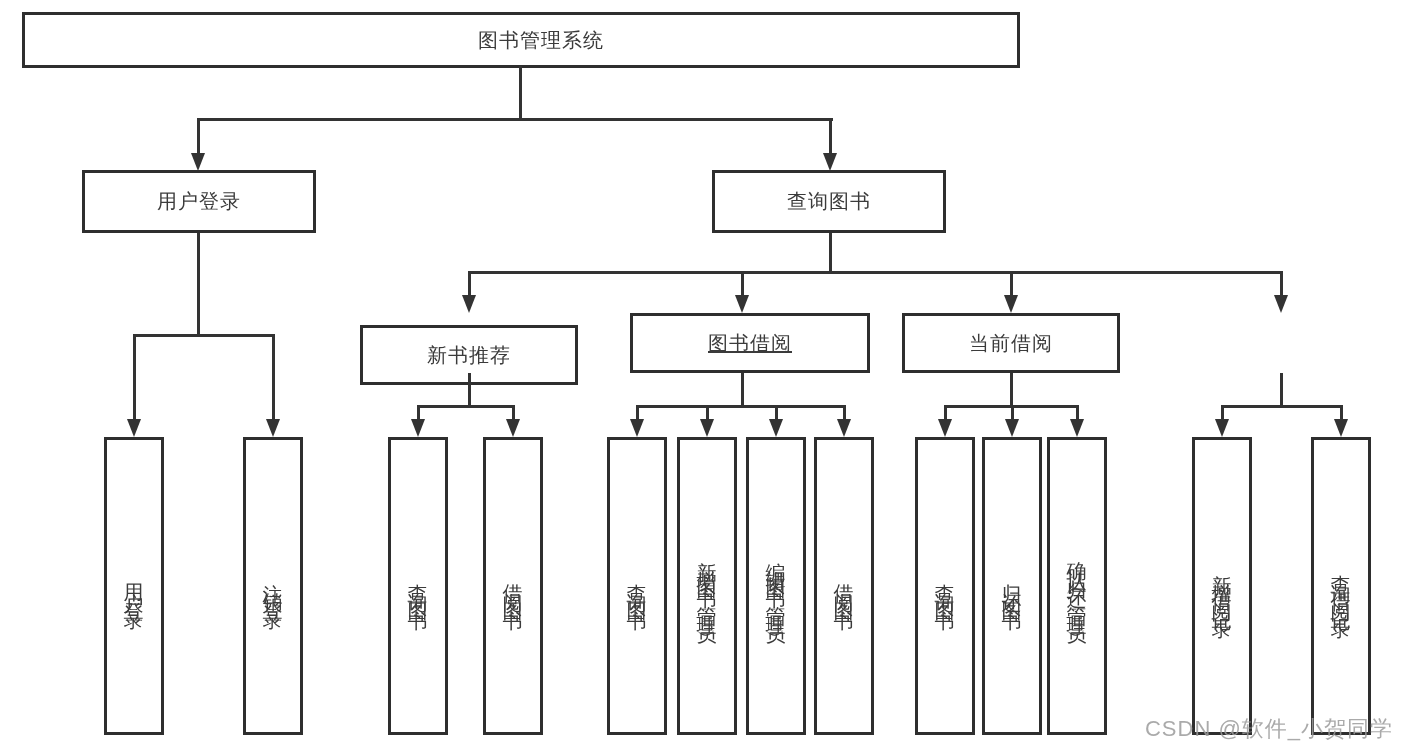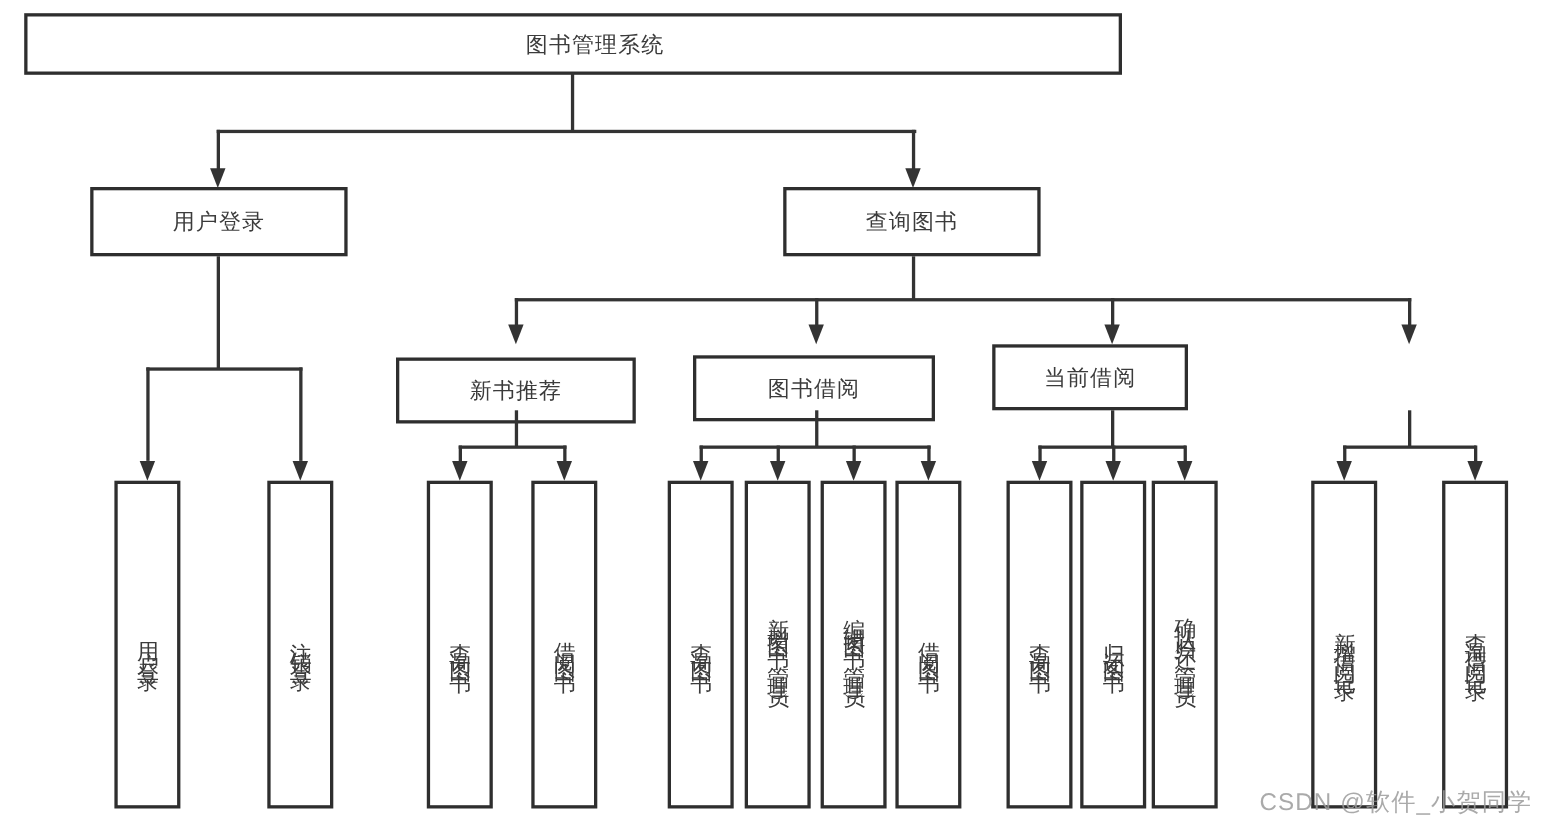--- a/index.html
+++ b/index.html
@@ -76,22 +76,22 @@
   <div class="v" style="left:468px;top:271px;height:26px;"></div>
   <div class="a" style="left:462px;top:295px;"></div>
   <div class="v" style="left:741px;top:271px;height:26px;"></div>
   <div class="a" style="left:735px;top:295px;"></div>
   <div class="v" style="left:1010px;top:271px;height:26px;"></div>
   <div class="a" style="left:1004px;top:295px;"></div>
   <div class="v" style="left:1280px;top:271px;height:26px;"></div>
   <div class="a" style="left:1274px;top:295px;"></div>
 
   <div class="box hbox" style="left:360px;top:325px;width:218px;height:60px;">新书推荐</div>
-  <div class="box hbox" style="left:630px;top:323px;width:220px;height:60px;">图书借阅</div>
-  <div class="box hbox" style="left:902px;top:313px;width:178px;height:60px;">当前借阅</div>
+  <div class="box hbox" style="left:630px;top:313px;width:240px;height:60px;text-decoration:underline;">图书借阅</div>
+  <div class="box hbox" style="left:902px;top:313px;width:218px;height:60px;">当前借阅</div>
 
   <div class="v" style="left:468px;top:373px;height:34px;"></div>
   <div class="h" style="left:417px;top:405px;width:98px;"></div>
   <div class="v" style="left:417px;top:405px;height:16px;"></div>
   <div class="a" style="left:411px;top:419px;"></div>
   <div class="v" style="left:512px;top:405px;height:16px;"></div>
   <div class="a" style="left:506px;top:419px;"></div>
 
   <div class="v" style="left:741px;top:373px;height:34px;"></div>
   <div class="h" style="left:636px;top:405px;width:210px;"></div>

